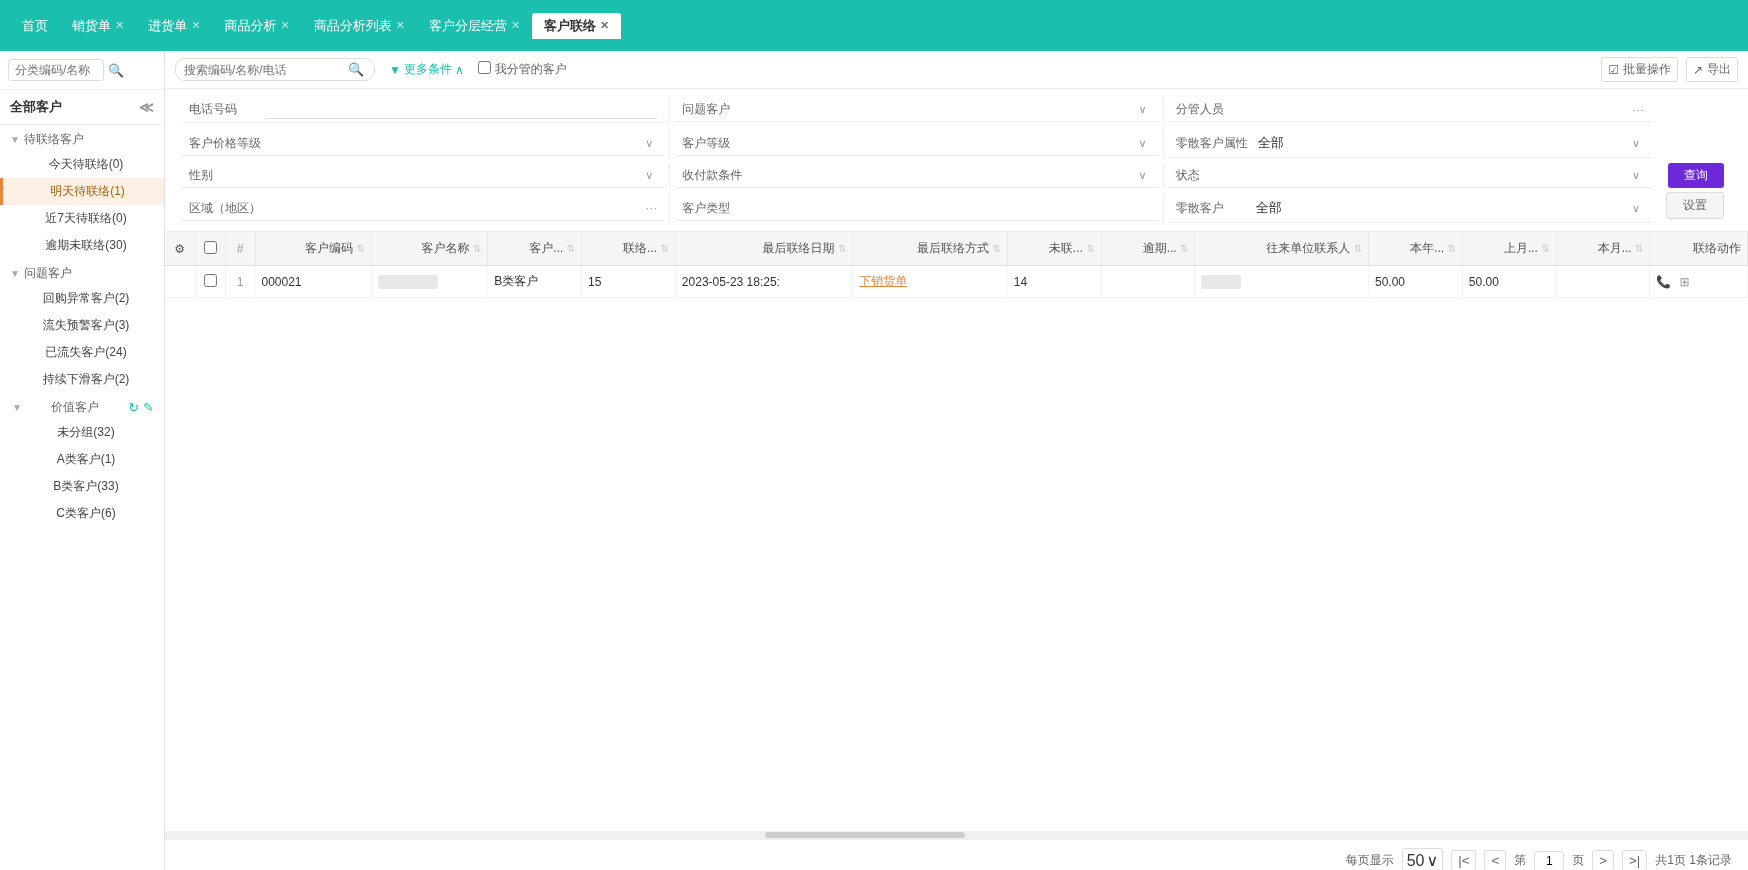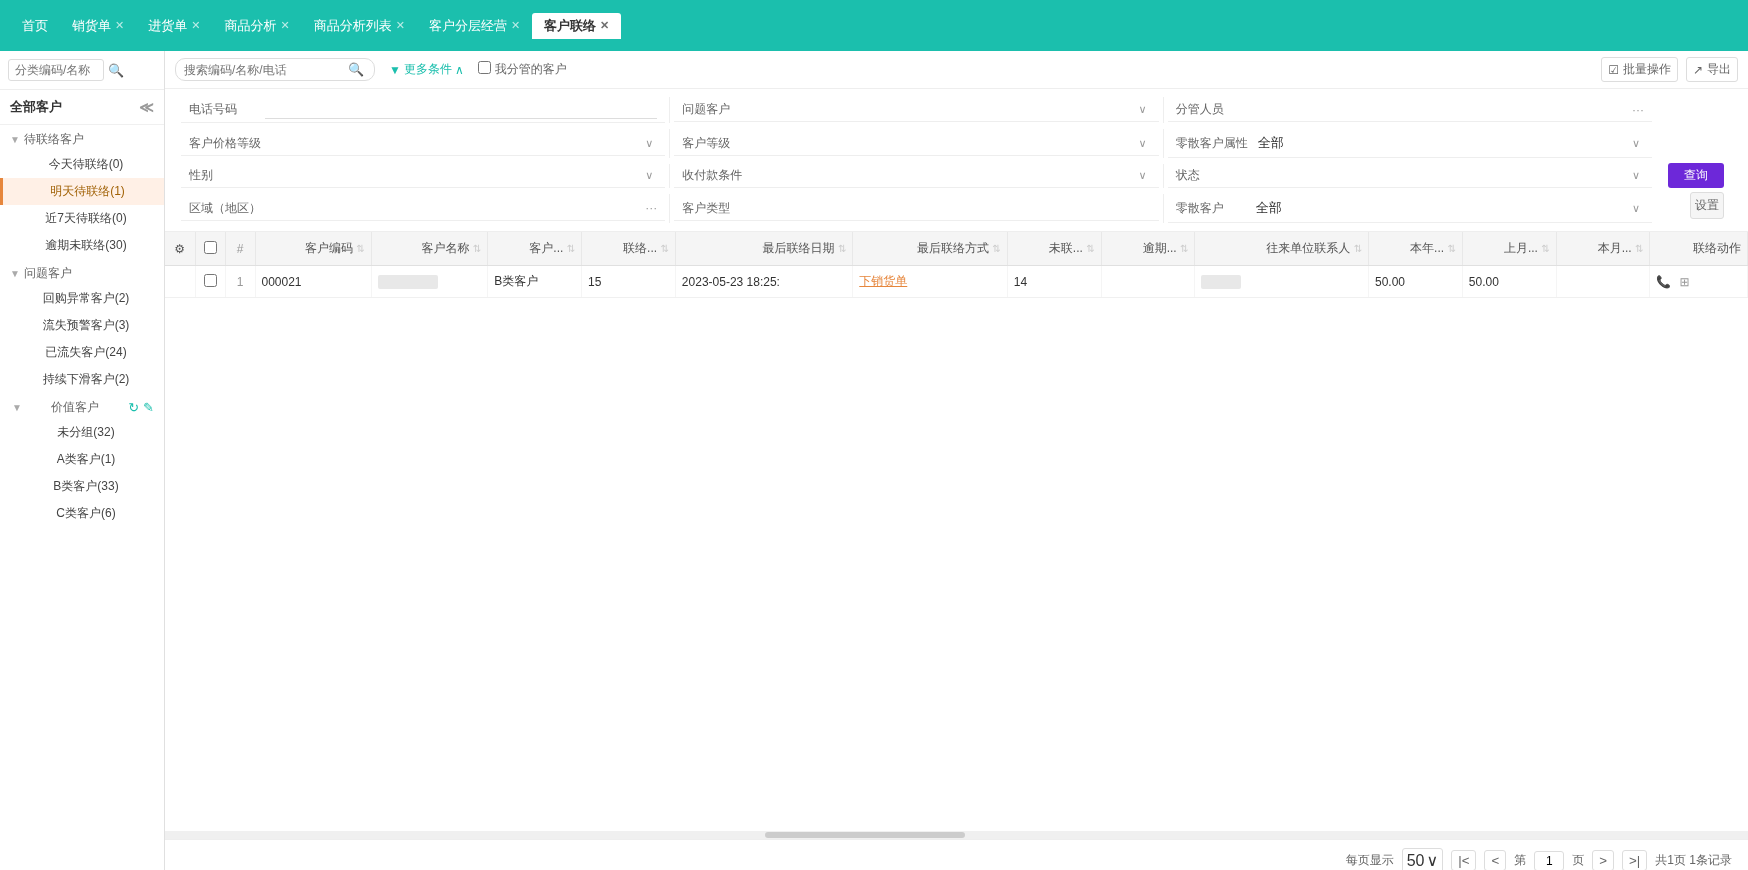--- a/index.html
+++ b/index.html
@@ -116,21 +116,21 @@
     .filter-actions {
       display: flex; flex-direction: column; gap: 4px; align-items: flex-end;
       padding: 4px 8px; min-width: 80px;
     }
     .btn-query {
       background: #6d28d9; color: #fff; border: none; border-radius: 3px;
       padding: 4px 16px; cursor: pointer; font-size: 12px;
     }
     .btn-set {
       background: #f5f5f5; color: #666; border: 1px solid #ddd; border-radius: 3px;
-      padding: 4px 4px; cursor: pointer; font-size: 12px;
+      padding: 4px 16px; cursor: pointer; font-size: 12px;
     }
     .filter-ellipsis { color: #999; font-size: 12px; cursor: pointer; }
 
     
     .table-container {
       flex: 1; overflow: auto; background: #fff;
     }
     table {
       width: 100%; border-collapse: collapse; font-size: 12px;
     }

